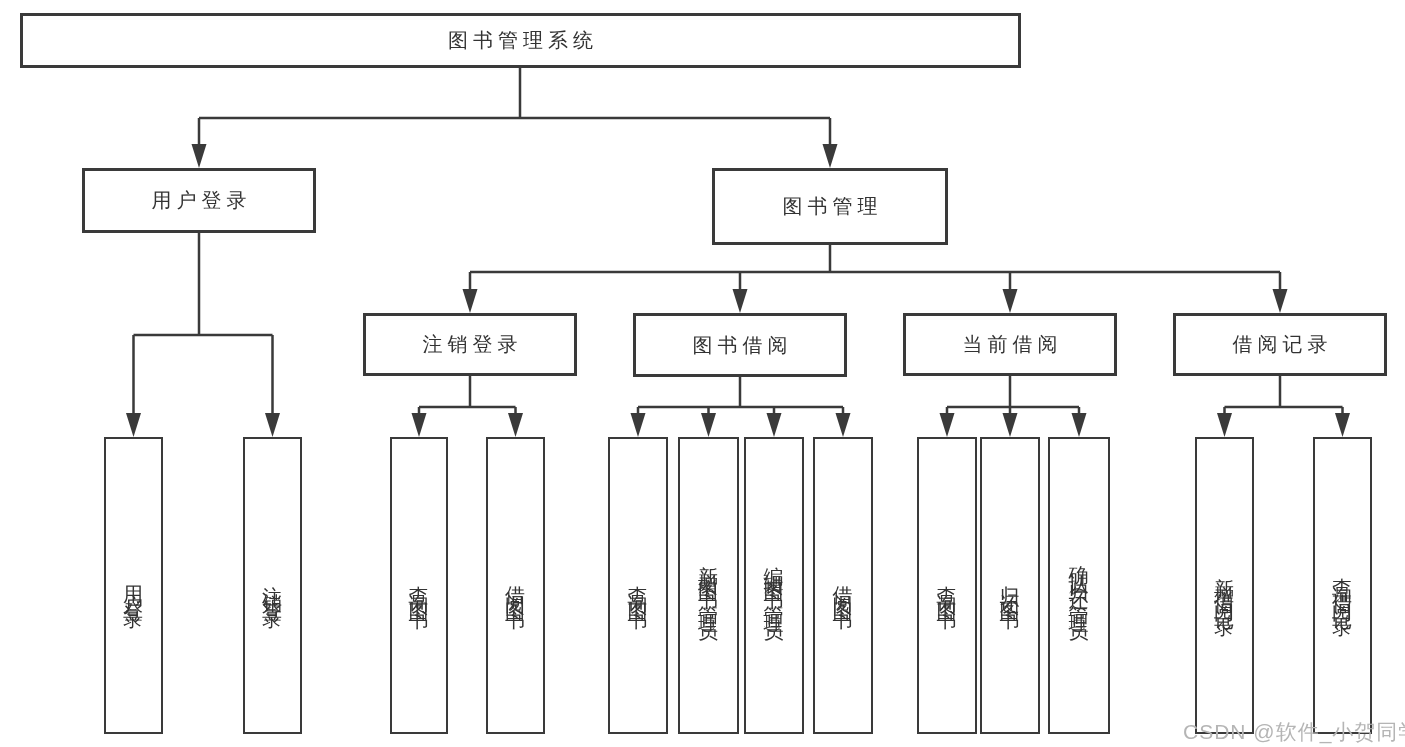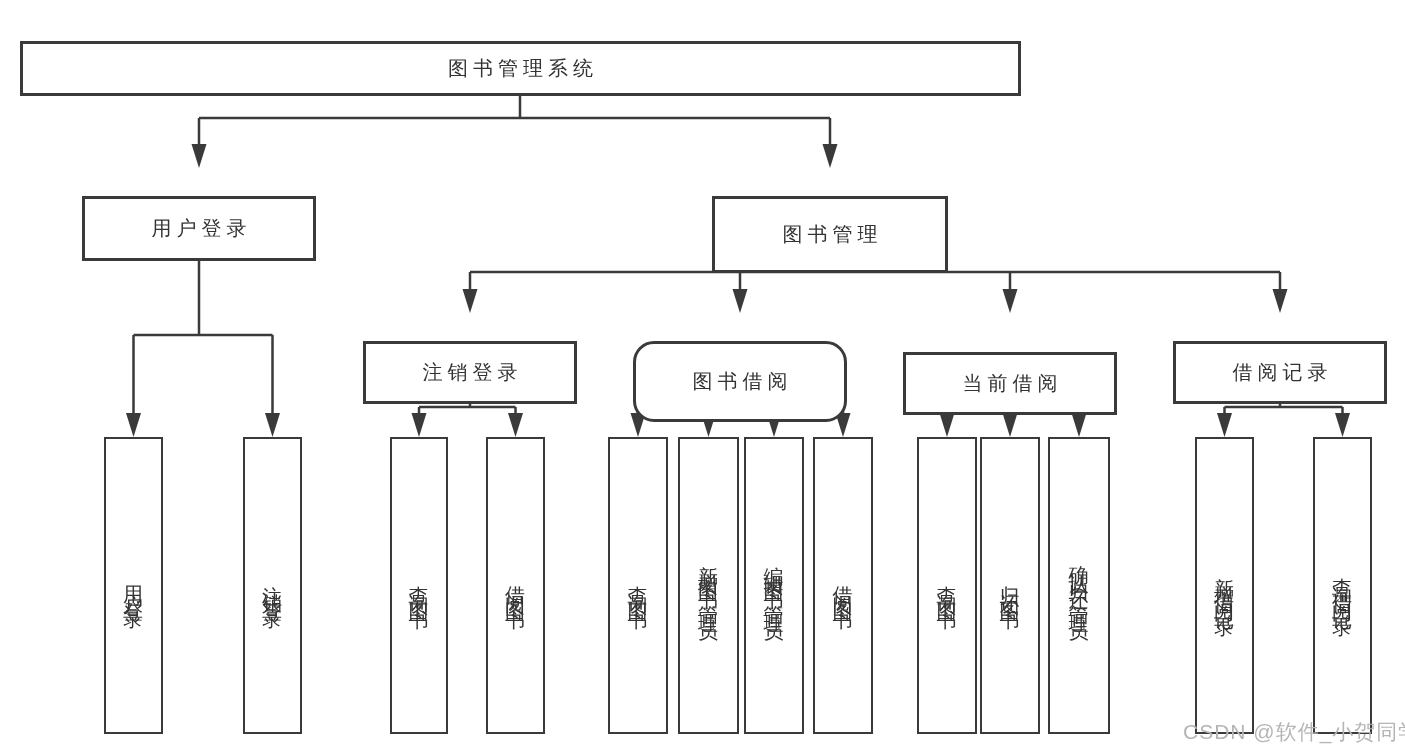--- a/index.html
+++ b/index.html
@@ -31,21 +31,20 @@
     display: flex;
     align-items: center;
     justify-content: center;
   }
   .box.h {
     border: 3px solid #3a3a3a;
     font-size: 20px;
     letter-spacing: 5px;
     padding-left: 5px; 
     white-space: nowrap;
-    margin-top: 28px;
   }
   .box.v {
     top: 437px;
     height: 297px;
     border: 2.5px solid #3a3a3a;
   }
   .box.v .vt {
     writing-mode: vertical-rl;
     text-orientation: mixed;
     font-size: 20px;
@@ -107,24 +106,24 @@
   <div class="box h" style="left:82px; top:168px; width:234px; height:65px;">
     <span>用户登录</span>
   </div>
   <div class="box h" style="left:712px; top:168px; width:236px; height:77px;">
     <span>图书管理</span>
   </div>
 
   <div class="box h" style="left:363px; top:313px; width:214px; height:63px;">
     <span>注销登录</span>
   </div>
-  <div class="box h" style="left:633px; top:313px; width:214px; height:81px;border-radius:21px;">
+  <div class="box h" style="left:633px; top:313px; width:214px; height:64px;">
     <span>图书借阅</span>
   </div>
-  <div class="box h" style="left:903px; top:324px; width:214px; height:63px;">
+  <div class="box h" style="left:903px; top:313px; width:214px; height:63px;">
     <span>当前借阅</span>
   </div>
   <div class="box h" style="left:1173px; top:313px; width:214px; height:63px;">
     <span>借阅记录</span>
   </div>
 
   <div class="box v" style="left:104px; width:59px;">
     <span class="vt">用户登录</span>
   </div>
   <div class="box v" style="left:243px; width:59px;">

